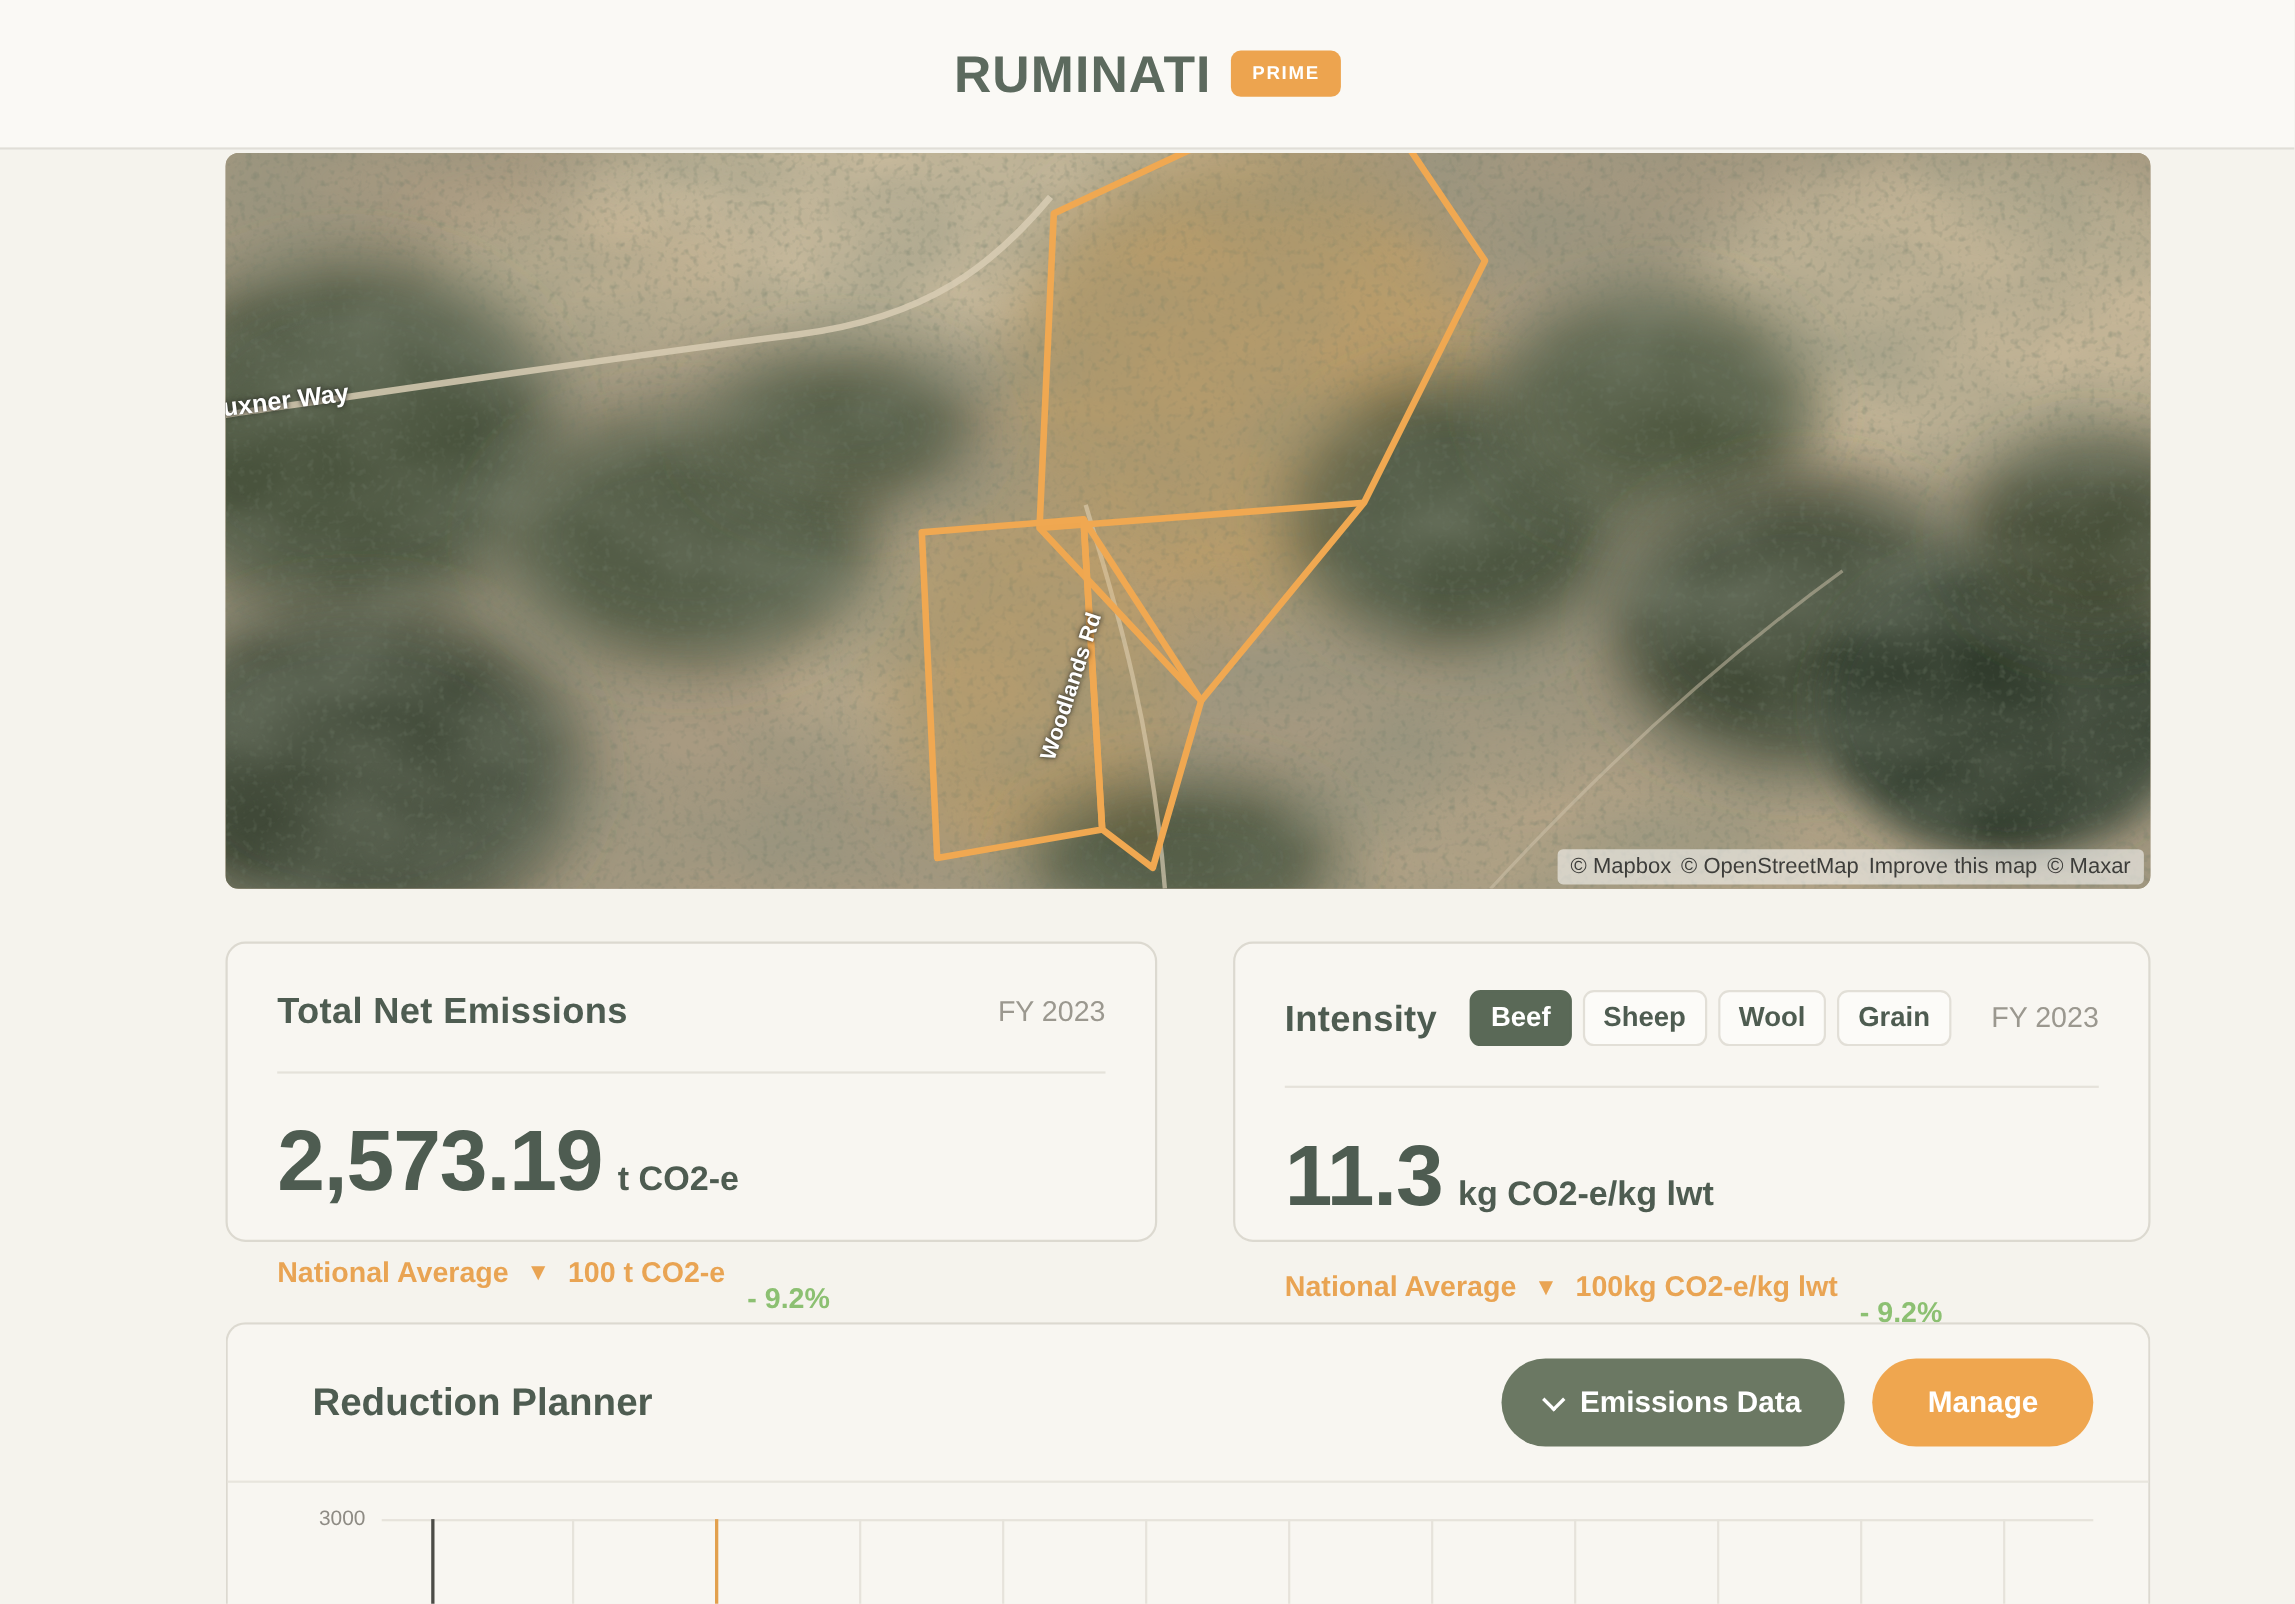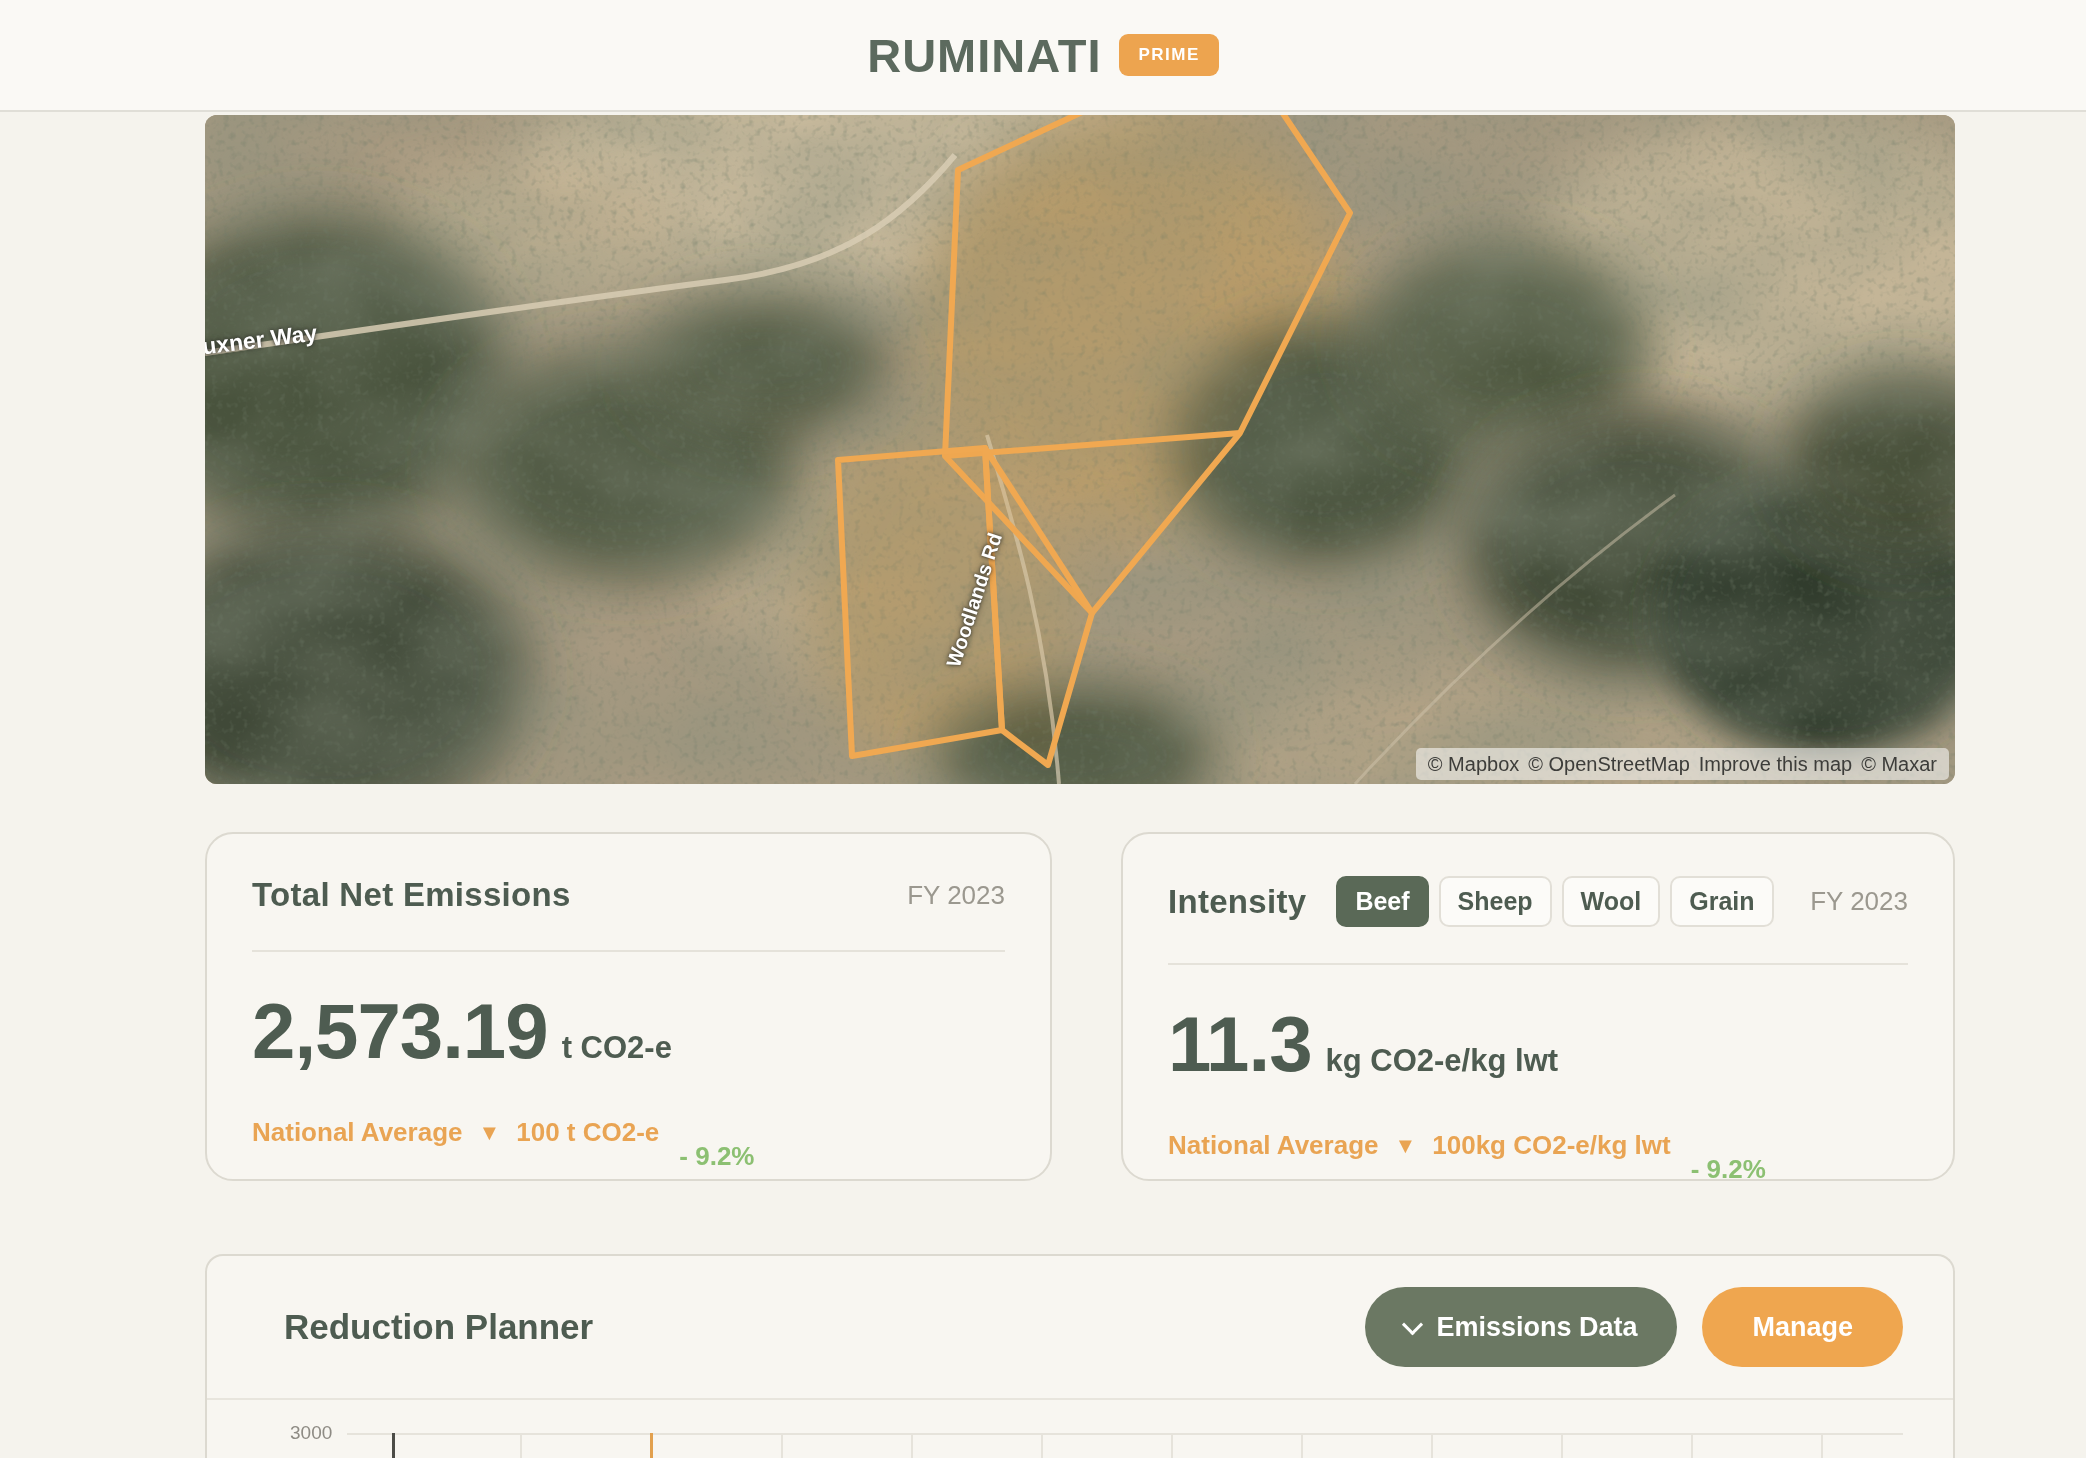--- a/index.html
+++ b/index.html
@@ -5,21 +5,21 @@
   * { margin:0; padding:0; box-sizing:border-box; }
   html,body { width:2086px; height:1458px; overflow:hidden; }
   body {
     background:#f5f3ed;
     font-family:"Liberation Sans", sans-serif;
     color:#4e5c51;
   }
 
   
   .app-header {
-    height:112px; background:#faf9f5; border-bottom:2px solid #e0ded7;
+    height:136px; background:#faf9f5; border-bottom:2px solid #e0ded7;
     display:flex; align-items:center; justify-content:center;
   }
   .brand {
     font-size:47px; font-weight:800; letter-spacing:1px; color:#5c6a5e;
   }
   .prime-badge {
     margin-left:18px; background:#eda44f; color:#fff; font-weight:700;
     font-size:17px; letter-spacing:1.5px; padding:11px 19px; border-radius:9px;
   }
 
@@ -45,22 +45,22 @@
   .map-attribution {
     position:absolute; right:6px; bottom:4px; height:32px;
     background:rgba(255,255,255,.55); border-radius:5px;
     display:flex; align-items:center; gap:9px; padding:0 12px;
     font-size:20px; color:#3d3d3a;margin-top:23px;
   }
 
   
   .cards-row { margin-top:48px; display:flex; gap:69px; }
   .card {
-    background:#f8f6f1; border:2px solid #dcd9d0; border-radius:28px;
-    height:349px; padding:0 45px;
+    background:#f8f6f1; border:2px solid #dcd9d0; border-radius:18px;
+    height:273px; padding:0 45px;
   }
   .card-emissions { width:847px; }
   .card-intensity { width:834px; }
   .card-head { margin-top:42px; display:flex; align-items:center; }
   .card-title { font-size:33px; font-weight:700; color:#4e5c51; letter-spacing:.3px; }
   .card-period { margin-left:auto; font-size:26px; color:#9b988f; font-weight:500; }
   .card-divider { margin-top:36px; height:2px; background:#e5e2da; }
   .value-row { margin-top:34px; display:flex; align-items:baseline; }
   .big-value { font-size:78px; font-weight:700; color:#4e5c51; letter-spacing:-1px; }
   .value-unit { font-size:31px; font-weight:700; color:#4e5c51; margin-left:14px; }

